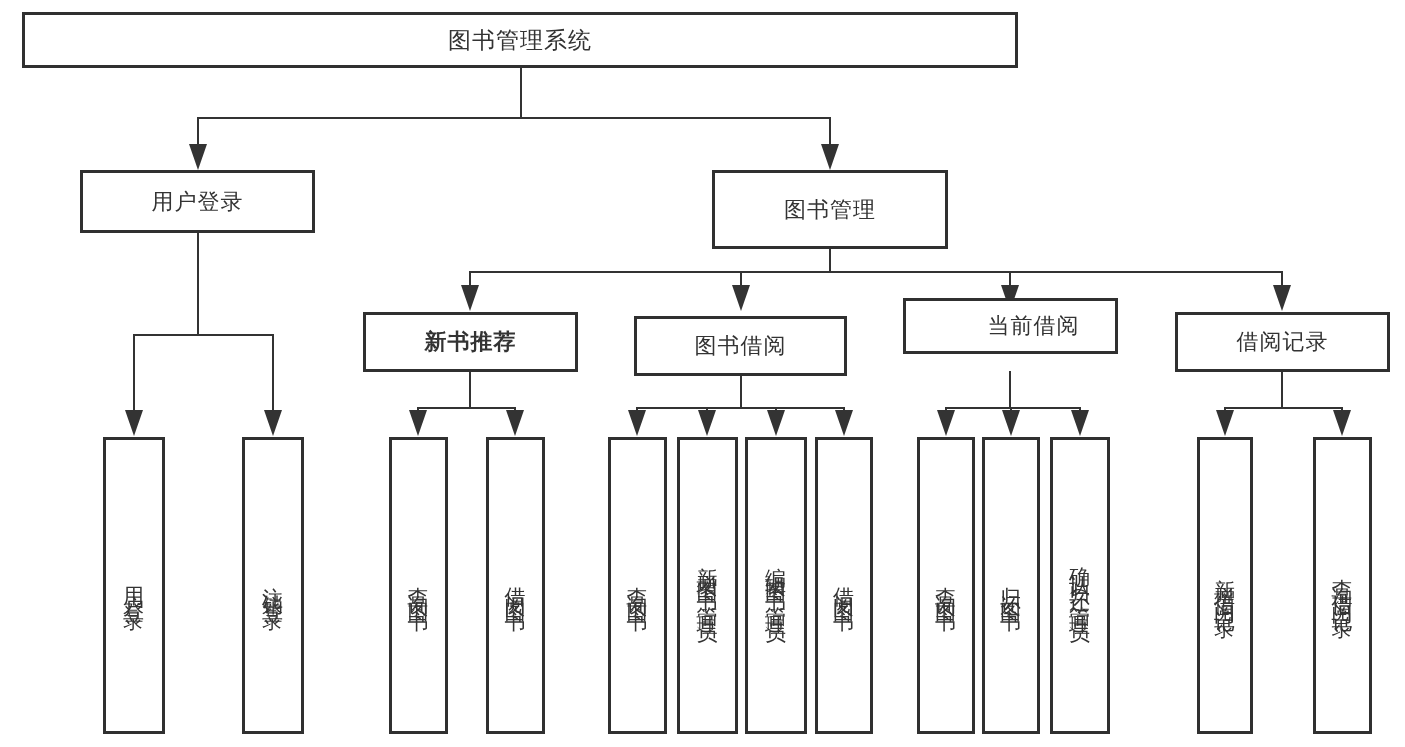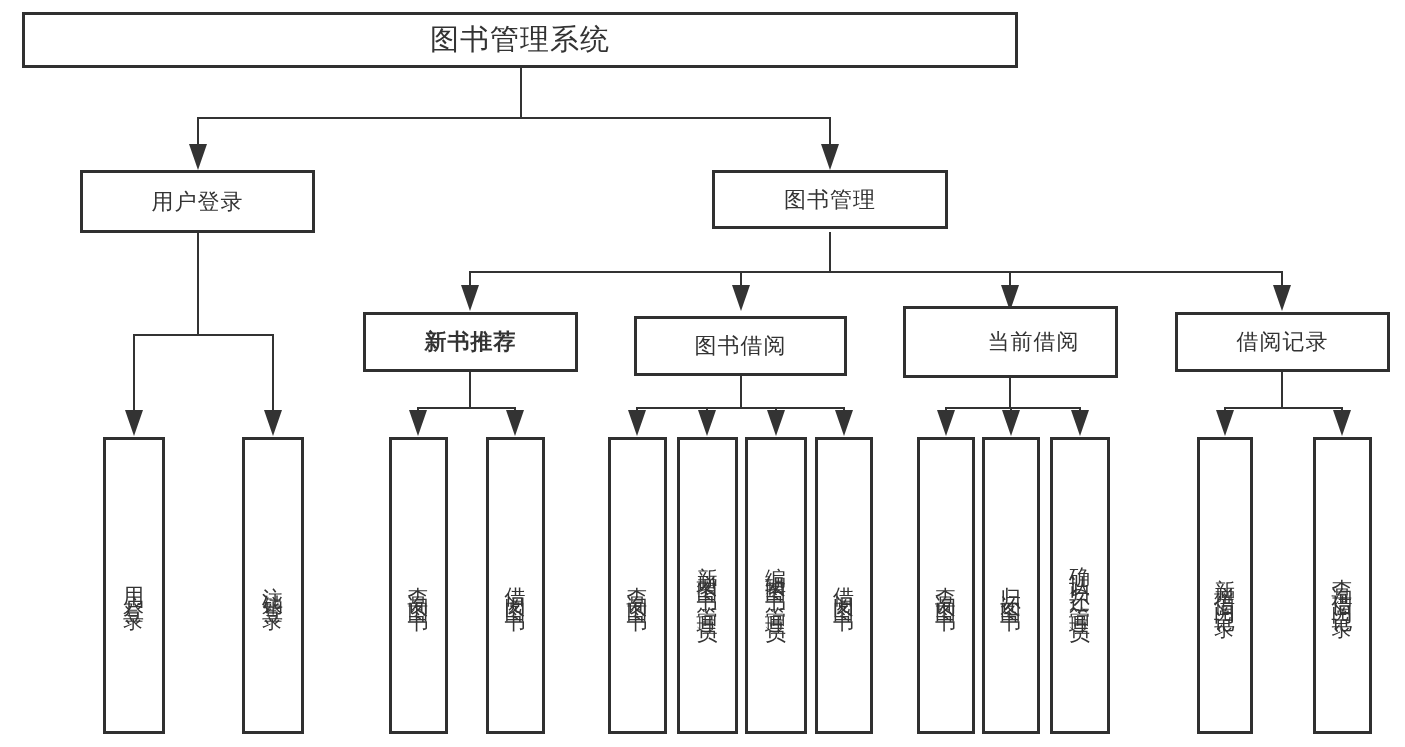--- a/index.html
+++ b/index.html
@@ -6,21 +6,21 @@
   .canvas{
     position:relative;width:1405px;height:747px;background:#fff;overflow:hidden;
     font-family:"Liberation Sans",sans-serif;color:#333;
   }
   .wires{position:absolute;left:0;top:0;z-index:1;}
   .node{
     position:absolute;z-index:2;background:#fff;border:3px solid #303030;
     display:flex;align-items:center;justify-content:center;box-sizing:border-box;
   }
   .h-label{font-size:22px;letter-spacing:1px;white-space:nowrap;}
-  .root .h-label{font-size:29px;}
+  .root .h-label{font-size:23px;}
   .leaf{z-index:2;}
   .v-label{
     writing-mode:vertical-rl;text-orientation:mixed;
     font-size:21px;letter-spacing:8px;line-height:1;white-space:nowrap;
   }
   .watermark{
     position:absolute;z-index:3;right:3px;top:714px;
     font-size:20px;color:#9d9d9d;letter-spacing:0.5px;white-space:nowrap;
   }
 </style>
@@ -95,31 +95,31 @@
     </g>
   </svg>
 
   <div class="node root" style="left:22px;top:12px;width:996px;height:56px;">
     <span class="h-label">图书管理系统</span>
   </div>
 
   <div class="node" style="left:80px;top:170px;width:235px;height:63px;">
     <span class="h-label">用户登录</span>
   </div>
-  <div class="node" style="left:712px;top:170px;width:236px;height:59px;">
+  <div class="node" style="left:712px;top:170px;width:236px;height:79px;">
     <span class="h-label">图书管理</span>
   </div>
 
   <div class="node" style="left:363px;top:312px;width:215px;height:60px;font-weight:bold;">
     <span class="h-label">新书推荐</span>
   </div>
   <div class="node" style="left:634px;top:316px;width:213px;height:60px;">
     <span class="h-label">图书借阅</span>
   </div>
-  <div class="node" style="left:903px;top:306px;width:215px;height:72px;padding-left:46px;">
+  <div class="node" style="left:903px;top:298px;width:215px;height:56px;padding-left:46px;">
     <span class="h-label">当前借阅</span>
   </div>
   <div class="node" style="left:1175px;top:312px;width:215px;height:60px;">
     <span class="h-label">借阅记录</span>
   </div>
 
   <div class="node leaf" style="left:103px;top:437px;width:62px;height:297px;">
     <span class="v-label">用户登录</span>
   </div>
   <div class="node leaf" style="left:242px;top:437px;width:62px;height:297px;">

